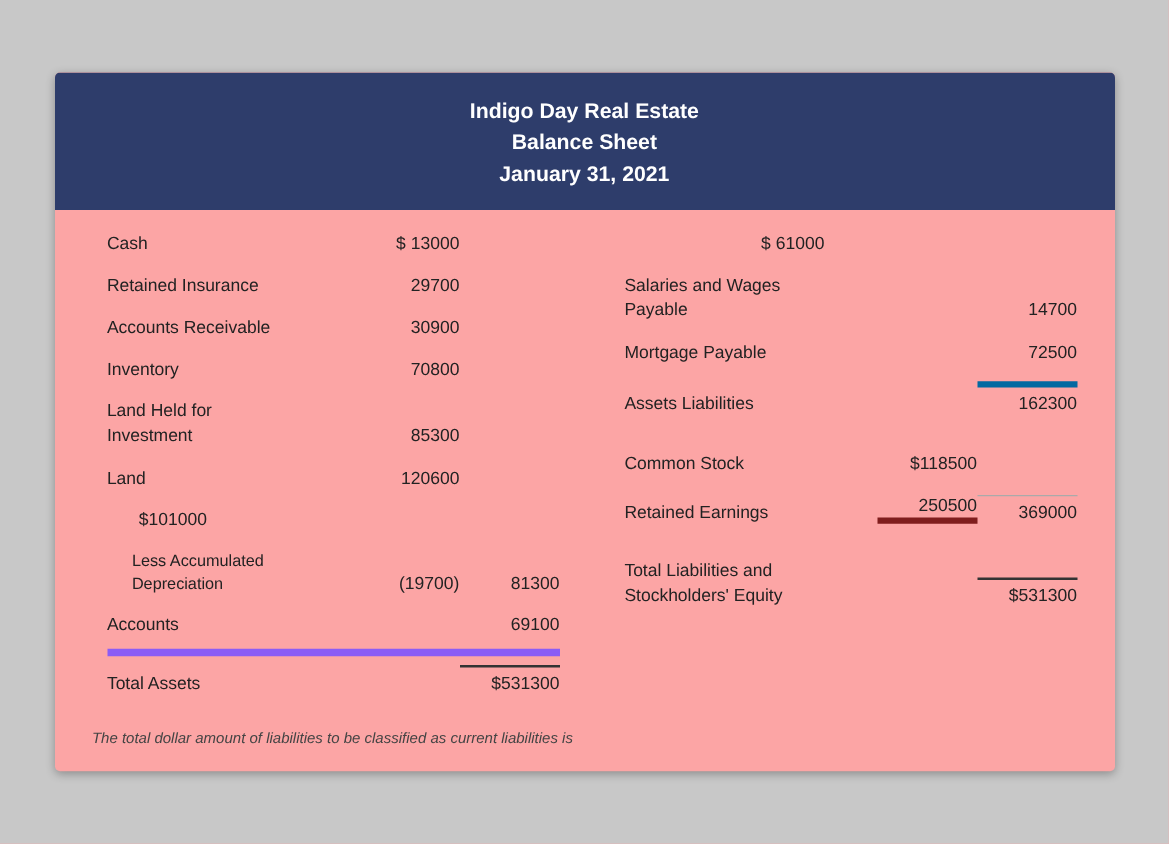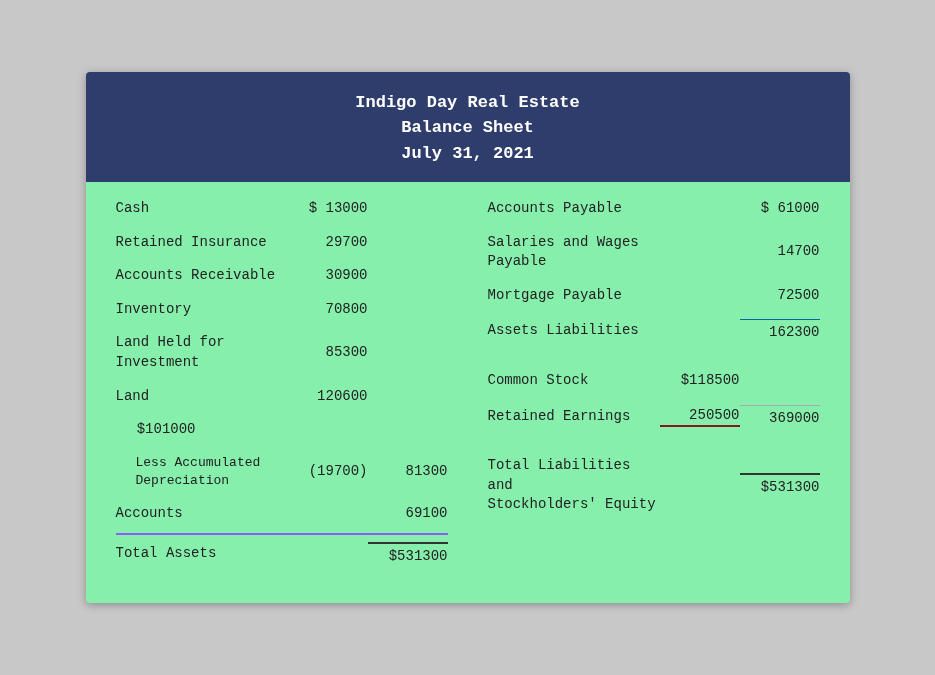--- a/index.html
+++ b/index.html
@@ -7,27 +7,26 @@
       background: #c8c8c8;
       display: flex;
       justify-content: center;
       align-items: center;
       min-height: 675px;
       width: 935px;
       font-family: Arial, sans-serif;
       font-size: 14px;
     }
     .page-container {
-      background: #86efac;
-      width: 764px;
+      background: #fca5a5;
+      width: 848px;
       border-radius: 4px;
       overflow: hidden;
       box-shadow: 0 2px 8px rgba(0,0,0,0.3);
       padding-bottom: 20px;
-      font-family: Liberation Mono, monospace;
     }
     .header {
       background: #2e3d6b;
       color: #fff;
       text-align: center;
       padding: 18px 20px 16px;
     }
     .header-title {
       font-size: 17px;
       font-weight: bold;
@@ -41,23 +40,24 @@
       flex: 1;
       padding-right: 20px;
     }
     .right-col {
       flex: 1;
       padding-left: 20px;
       border-left: none;
     }
     .row {
       display: flex;
-      align-items: center;
+      align-items: flex-end;
       padding: 7px 0;
       line-height: 1.4;
+      margin-left: 12px;
     }
     .row-label {
       flex: 1;
       color: #222;
     }
     .row-label.indent {
       padding-left: 20px;
       font-size: 13px;
     }
     .row-val1 {
@@ -91,21 +91,21 @@
     }
   </style>
 </head>
 <body>
 
 <div class="page-container">
 
   <div class="header">
     <div class="header-title">Indigo Day Real Estate</div>
     <div class="header-title">Balance Sheet</div>
-    <div class="header-title">July 31, 2021</div>
+    <div class="header-title">January 31, 2021</div>
   </div>
 
   <div class="content">
 
     <div class="left-col">
 
       <div class="row">
         <span class="row-label">Cash</span>
         <span class="row-val1">$ 13000</span>
         <span class="row-val2"></span>
@@ -151,72 +151,74 @@
         <span class="row-val1">(19700)</span>
         <span class="row-val2">81300</span>
       </div>
 
       <div class="row">
         <span class="row-label">Accounts</span>
         <span class="row-val1"></span>
         <span class="row-val2">69100</span>
       </div>
 
-      <div class="row total-row" style="border-top:2px solid #8b5cf6;">
+      <div class="row total-row" style="border-top:6px solid #8b5cf6;">
         <span class="row-label">Total Assets</span>
         <span class="row-val1"></span>
         <span class="row-val2" style="border-top:2px solid #333; padding-top:3px;">$531300</span>
       </div>
 
     </div>
 
     <div class="right-col">
 
       <div class="row">
-        <span class="row-label">Accounts Payable</span>
         <span class="row-val1"></span>
         <span class="row-val2">$ 61000</span>
       </div>
 
       <div class="row">
         <span class="row-label multiline">Salaries and Wages<br>Payable</span>
         <span class="row-val1"></span>
         <span class="row-val2">14700</span>
       </div>
 
       <div class="row">
         <span class="row-label">Mortgage Payable</span>
         <span class="row-val1"></span>
         <span class="row-val2">72500</span>
       </div>
 
       <div class="row">
         <span class="row-label">Assets Liabilities</span>
         <span class="row-val1"></span>
-        <span class="row-val2" style="border-top:1px solid #0369a1; padding-top:3px;">162300</span>
+        <span class="row-val2" style="border-top:5px solid #0369a1; padding-top:3px;">162300</span>
       </div>
 
       <div class="row divider-row"></div>
 
       <div class="row">
         <span class="row-label">Common Stock</span>
         <span class="row-val1">$118500</span>
         <span class="row-val2"></span>
       </div>
 
       <div class="row">
         <span class="row-label">Retained Earnings</span>
-        <span class="row-val1" style="border-bottom:2px solid #7f1d1d;">250500</span>
+        <span class="row-val1" style="border-bottom:5px solid #7f1d1d;">250500</span>
         <span class="row-val2" style="border-top:1px solid #aaa; padding-top:3px;">369000</span>
       </div>
 
       <div class="row divider-row"></div>
 
       <div class="row">
         <span class="row-label multiline">Total Liabilities and<br>Stockholders' Equity</span>
         <span class="row-val1"></span>
         <span class="row-val2" style="border-top:2px solid #333; padding-top:3px;">$531300</span>
       </div>
 
     </div>
   </div>
 
+  <div class="footer-note">
+    <span>The total dollar amount of liabilities to be classified as current liabilities is</span>
+  </div>
 </div>
 
 </body></html>

